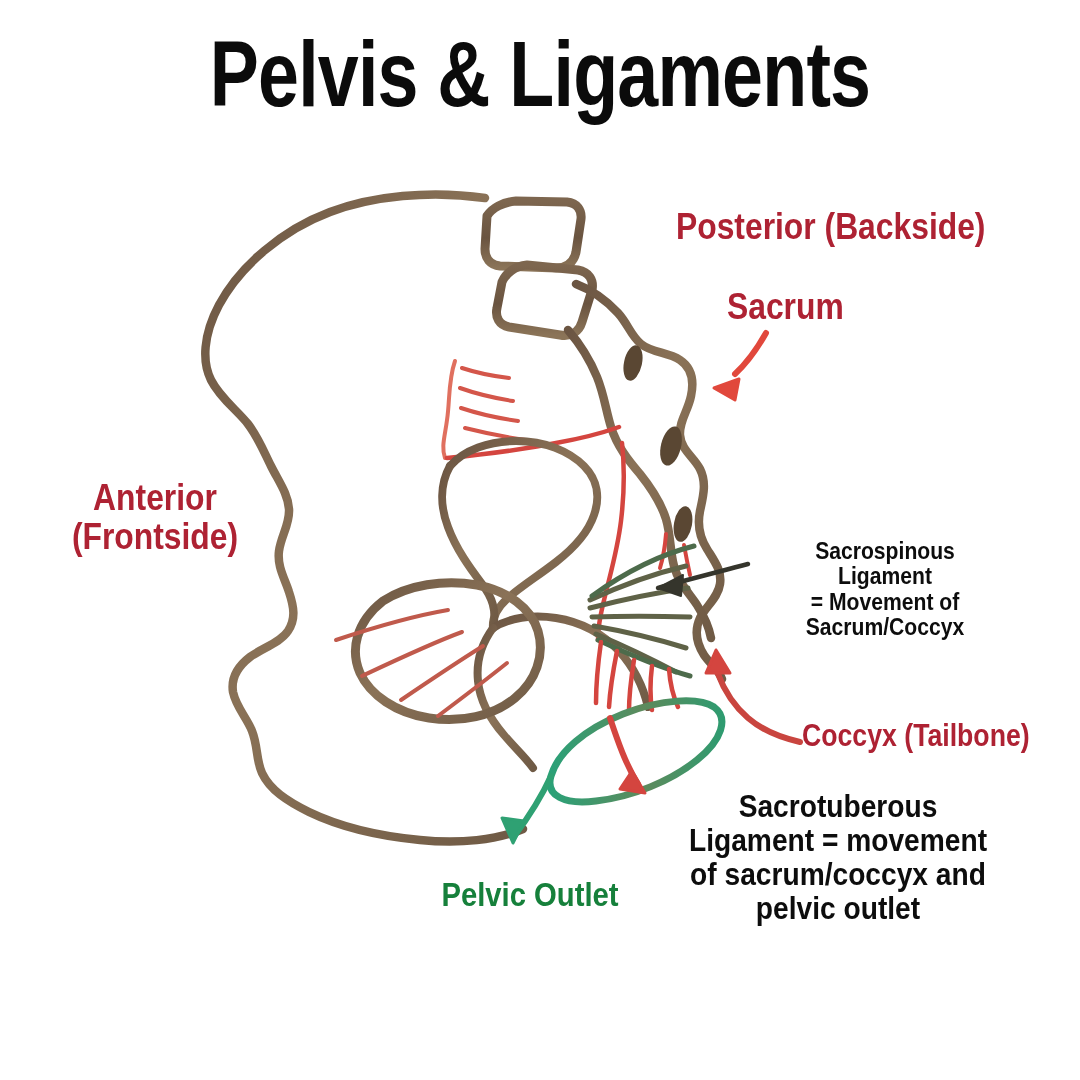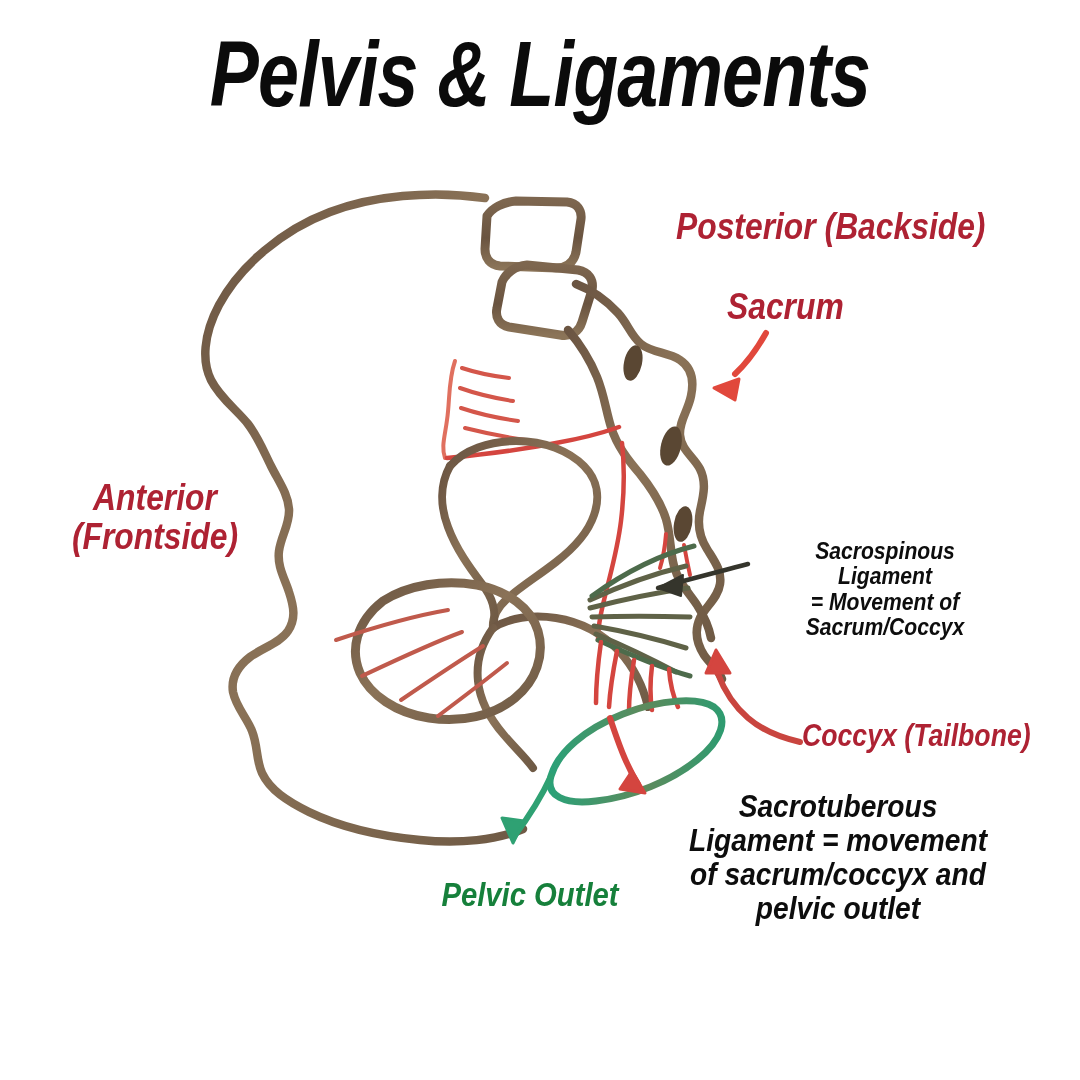--- a/index.html
+++ b/index.html
@@ -13,21 +13,20 @@
     height: 1080px;
     overflow: hidden;
     font-family: "Liberation Sans", sans-serif;
     position: relative;
   }
   #canvas {
     position: relative;
     width: 1080px;
     height: 1080px;
     background: #ffffff;
-    font-style: italic;
   }
   
   #page-title {
     position: absolute;
     left: 0;
     top: 28px;
     width: 1080px;
     text-align: center;
     font-family: "Liberation Sans Narrow", "Liberation Sans", sans-serif;
     font-weight: bold;

